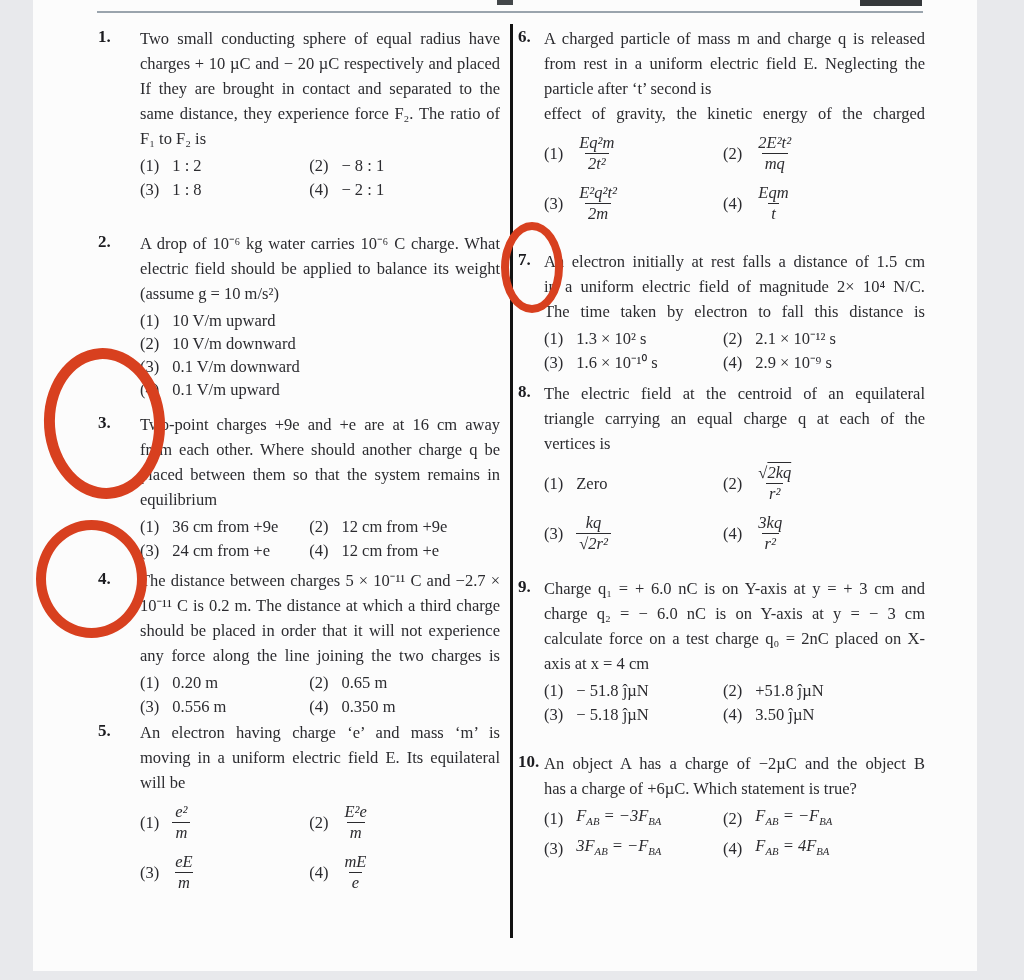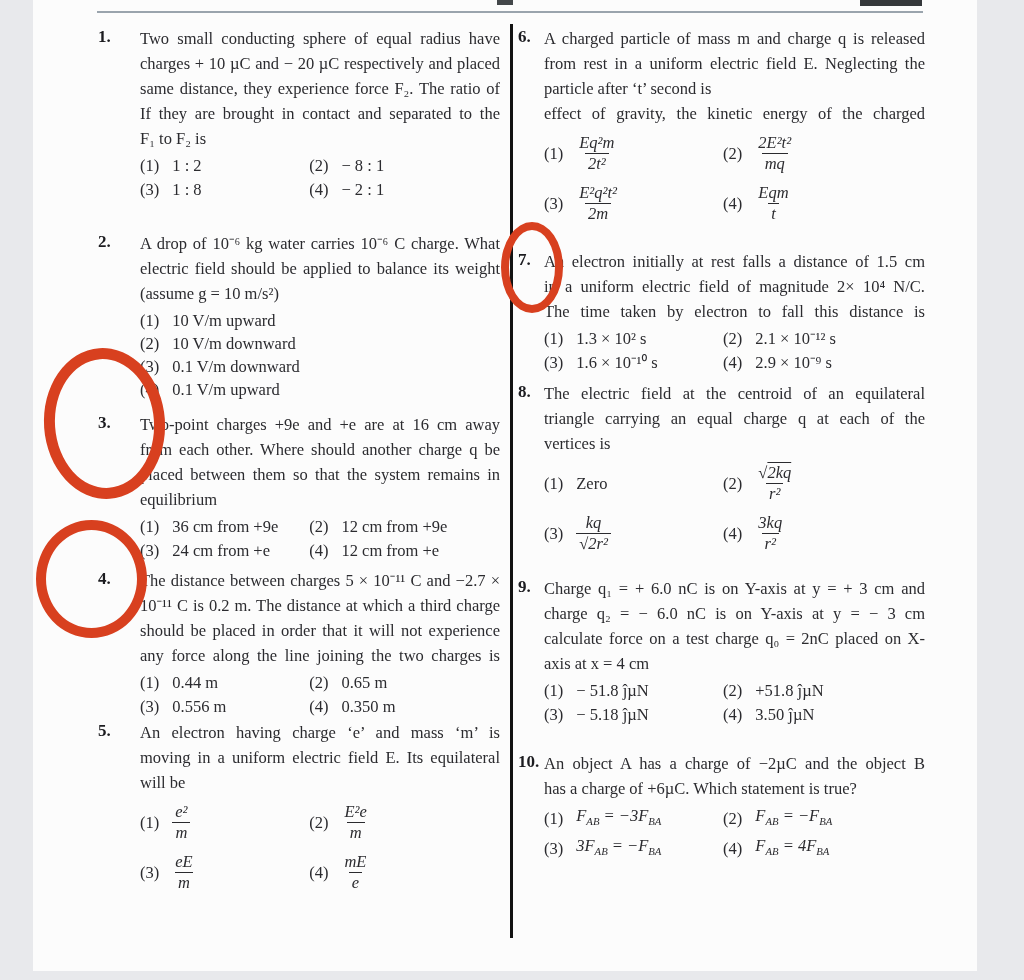--- a/index.html
+++ b/index.html
@@ -47,22 +47,22 @@
   <div class="top-rule"></div>
   <div class="top-mark-center"></div>
   <div class="top-mark-right"></div>
   <div class="divider"></div>
   <div id="content">
       <div class="question left" style="top: 26px;">
         <div class="qnum">1.</div>
         <div class="qbody">
           <div class="qline">Two small conducting sphere of equal radius have</div>
           <div class="qline">charges + 10 µC and − 20 µC respectively and placed</div>
+          <div class="qline">If they are brought in contact and separated to the</div>
           <div class="qline">same distance, they experience force F₂. The ratio of</div>
-          <div class="qline">If they are brought in contact and separated to the</div>
           <div class="qline short">F₁ to F₂ is</div>
           <div class="opts two">
             <div class="opt">
               <span class="olabel">(1)</span>
               <span class="oval">1 : 2</span>
             </div>
             <div class="opt">
               <span class="olabel">(2)</span>
               <span class="oval">− 8 : 1</span>
             </div>
@@ -133,21 +133,21 @@
       <div class="question left" style="top: 568px;">
         <div class="qnum">4.</div>
         <div class="qbody">
           <div class="qline">The distance between charges 5 × 10⁻¹¹ C and −2.7 ×</div>
           <div class="qline">10⁻¹¹ C is 0.2 m. The distance at which a third charge</div>
           <div class="qline">should be placed in order that it will not experience</div>
           <div class="qline">any force along the line joining the two charges is</div>
           <div class="opts two">
             <div class="opt">
               <span class="olabel">(1)</span>
-              <span class="oval">0.44 m</span>
+              <span class="oval">0.20 m</span>
             </div>
             <div class="opt">
               <span class="olabel">(2)</span>
               <span class="oval">0.65 m</span>
             </div>
             <div class="opt">
               <span class="olabel">(3)</span>
               <span class="oval">0.556 m</span>
             </div>
             <div class="opt">

